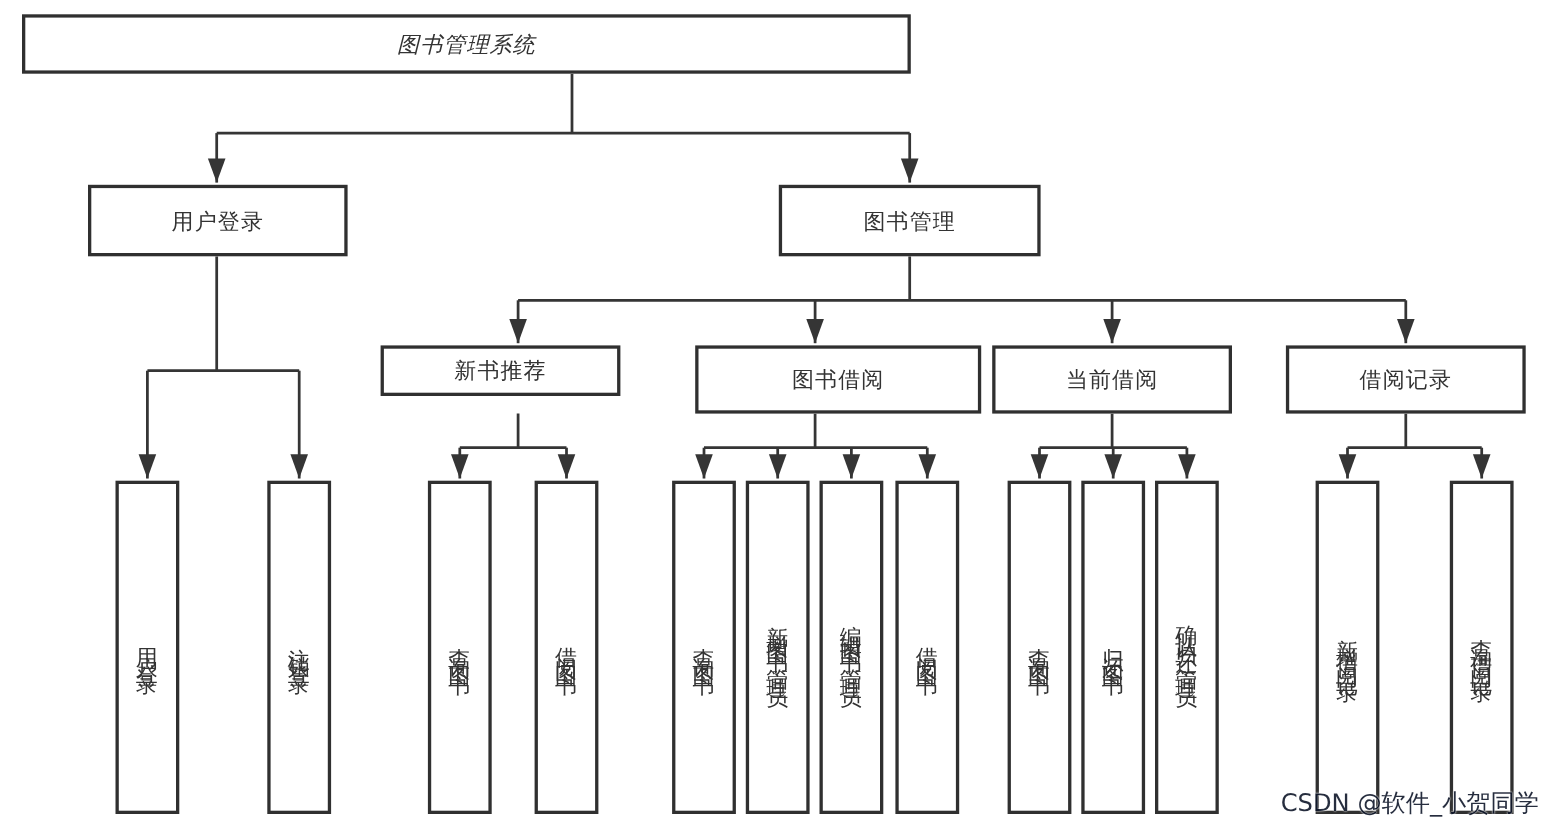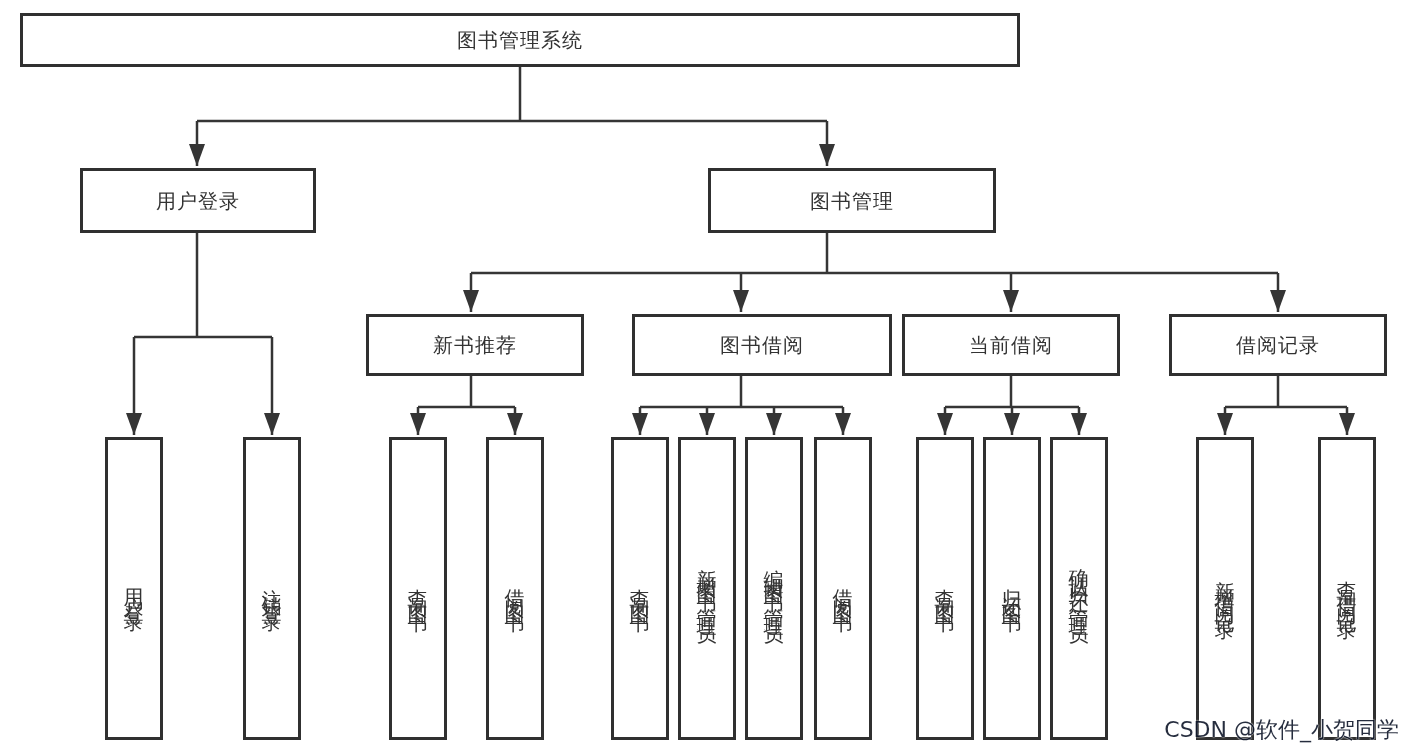--- a/index.html
+++ b/index.html
@@ -105,32 +105,32 @@
     <path class="arrow-line" marker-end="url(#arw)" d="M843 407 V435"></path>
 
     <path class="arrow-line" marker-end="url(#arw)" d="M945 407 V435"></path>
     <path class="arrow-line" marker-end="url(#arw)" d="M1012 407 V435"></path>
     <path class="arrow-line" marker-end="url(#arw)" d="M1079 407 V435"></path>
 
     <path class="arrow-line" marker-end="url(#arw)" d="M1225 407 V435"></path>
     <path class="arrow-line" marker-end="url(#arw)" d="M1347 407 V435"></path>
   </svg>
 
-  <div class="box h-box" style="left:20px; top:13px; width:1000px; height:54px;">
+  <div class="box h-box" style="left:20px; top:13px; width:808px; height:54px;font-style:italic;">
     <span class="label">图书管理系统</span>
   </div>
 
   <div class="box h-box" style="left:80px; top:168px; width:236px; height:65px;">
     <span class="label">用户登录</span>
   </div>
-  <div class="box h-box" style="left:708px; top:168px; width:288px; height:65px;">
+  <div class="box h-box" style="left:708px; top:168px; width:238px; height:65px;">
     <span class="label">图书管理</span>
   </div>
 
-  <div class="box h-box" style="left:366px; top:314px; width:218px; height:62px;">
+  <div class="box h-box" style="left:346px; top:314px; width:218px; height:46px;">
     <span class="label">新书推荐</span>
   </div>
   <div class="box h-box" style="left:632px; top:314px; width:260px; height:62px;">
     <span class="label">图书借阅</span>
   </div>
   <div class="box h-box" style="left:902px; top:314px; width:218px; height:62px;text-align:right;">
     <span class="label">当前借阅</span>
   </div>
   <div class="box h-box" style="left:1169px; top:314px; width:218px; height:62px;">
     <span class="label">借阅记录</span>

